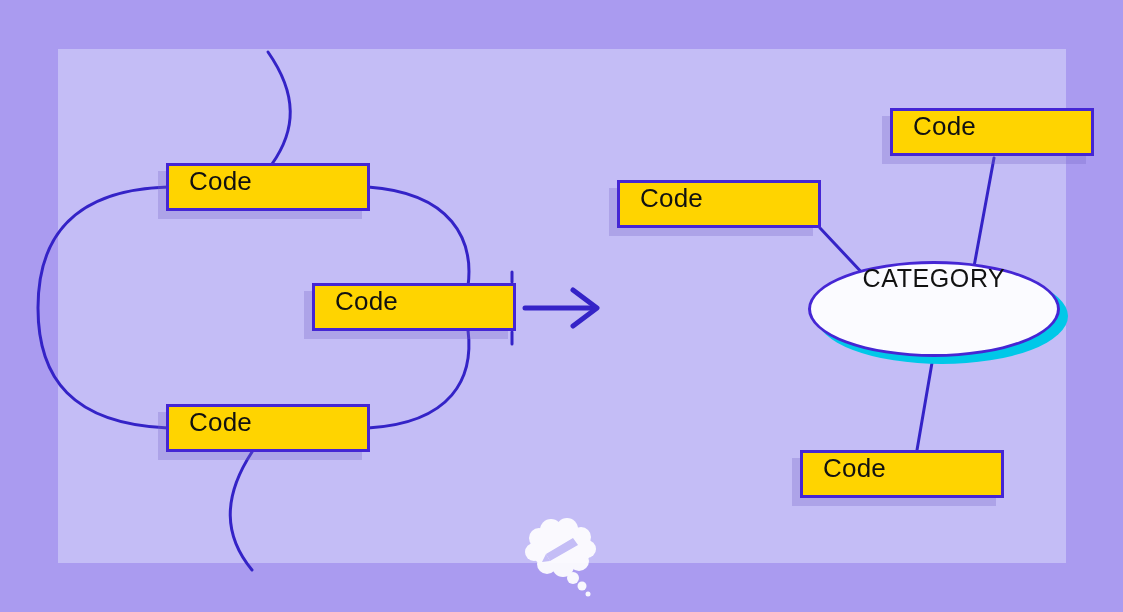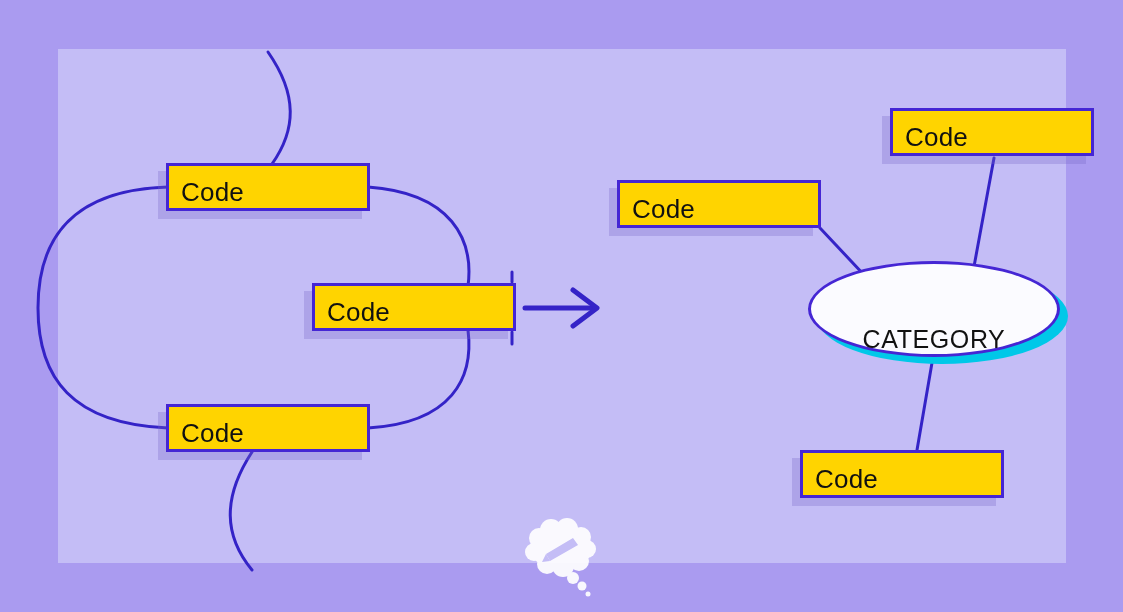--- a/index.html
+++ b/index.html
@@ -29,35 +29,35 @@
     top: 0;
     width: 1123px;
     height: 612px;
   }
   .code-node {
     position: absolute;
     box-sizing: border-box;
     background: #ffd400;
     border: 3px solid #4526d4;
     display: flex;
-    align-items: flex-end;
-    padding-left: 12px;
+    align-items: flex-start;
+    padding-left: 20px;
     color: #111111;
     font-size: 26px;
     letter-spacing: 0.2px;
     box-shadow: -8px 8px 0 rgba(120, 104, 200, 0.30);
   }
   .ellipse-node {
     position: absolute;
     box-sizing: border-box;
     background: #fbfbff;
     border: 3px solid #4526d4;
     border-radius: 50%;
     display: flex;
-    align-items: flex-end;
+    align-items: flex-start;
     justify-content: center;
     color: #111111;
     font-size: 25px;
     letter-spacing: 0.6px;
   }
   .ellipse-shadow {
     position: absolute;
     box-sizing: border-box;
     background: #00c8e8;
     border-radius: 50%;

